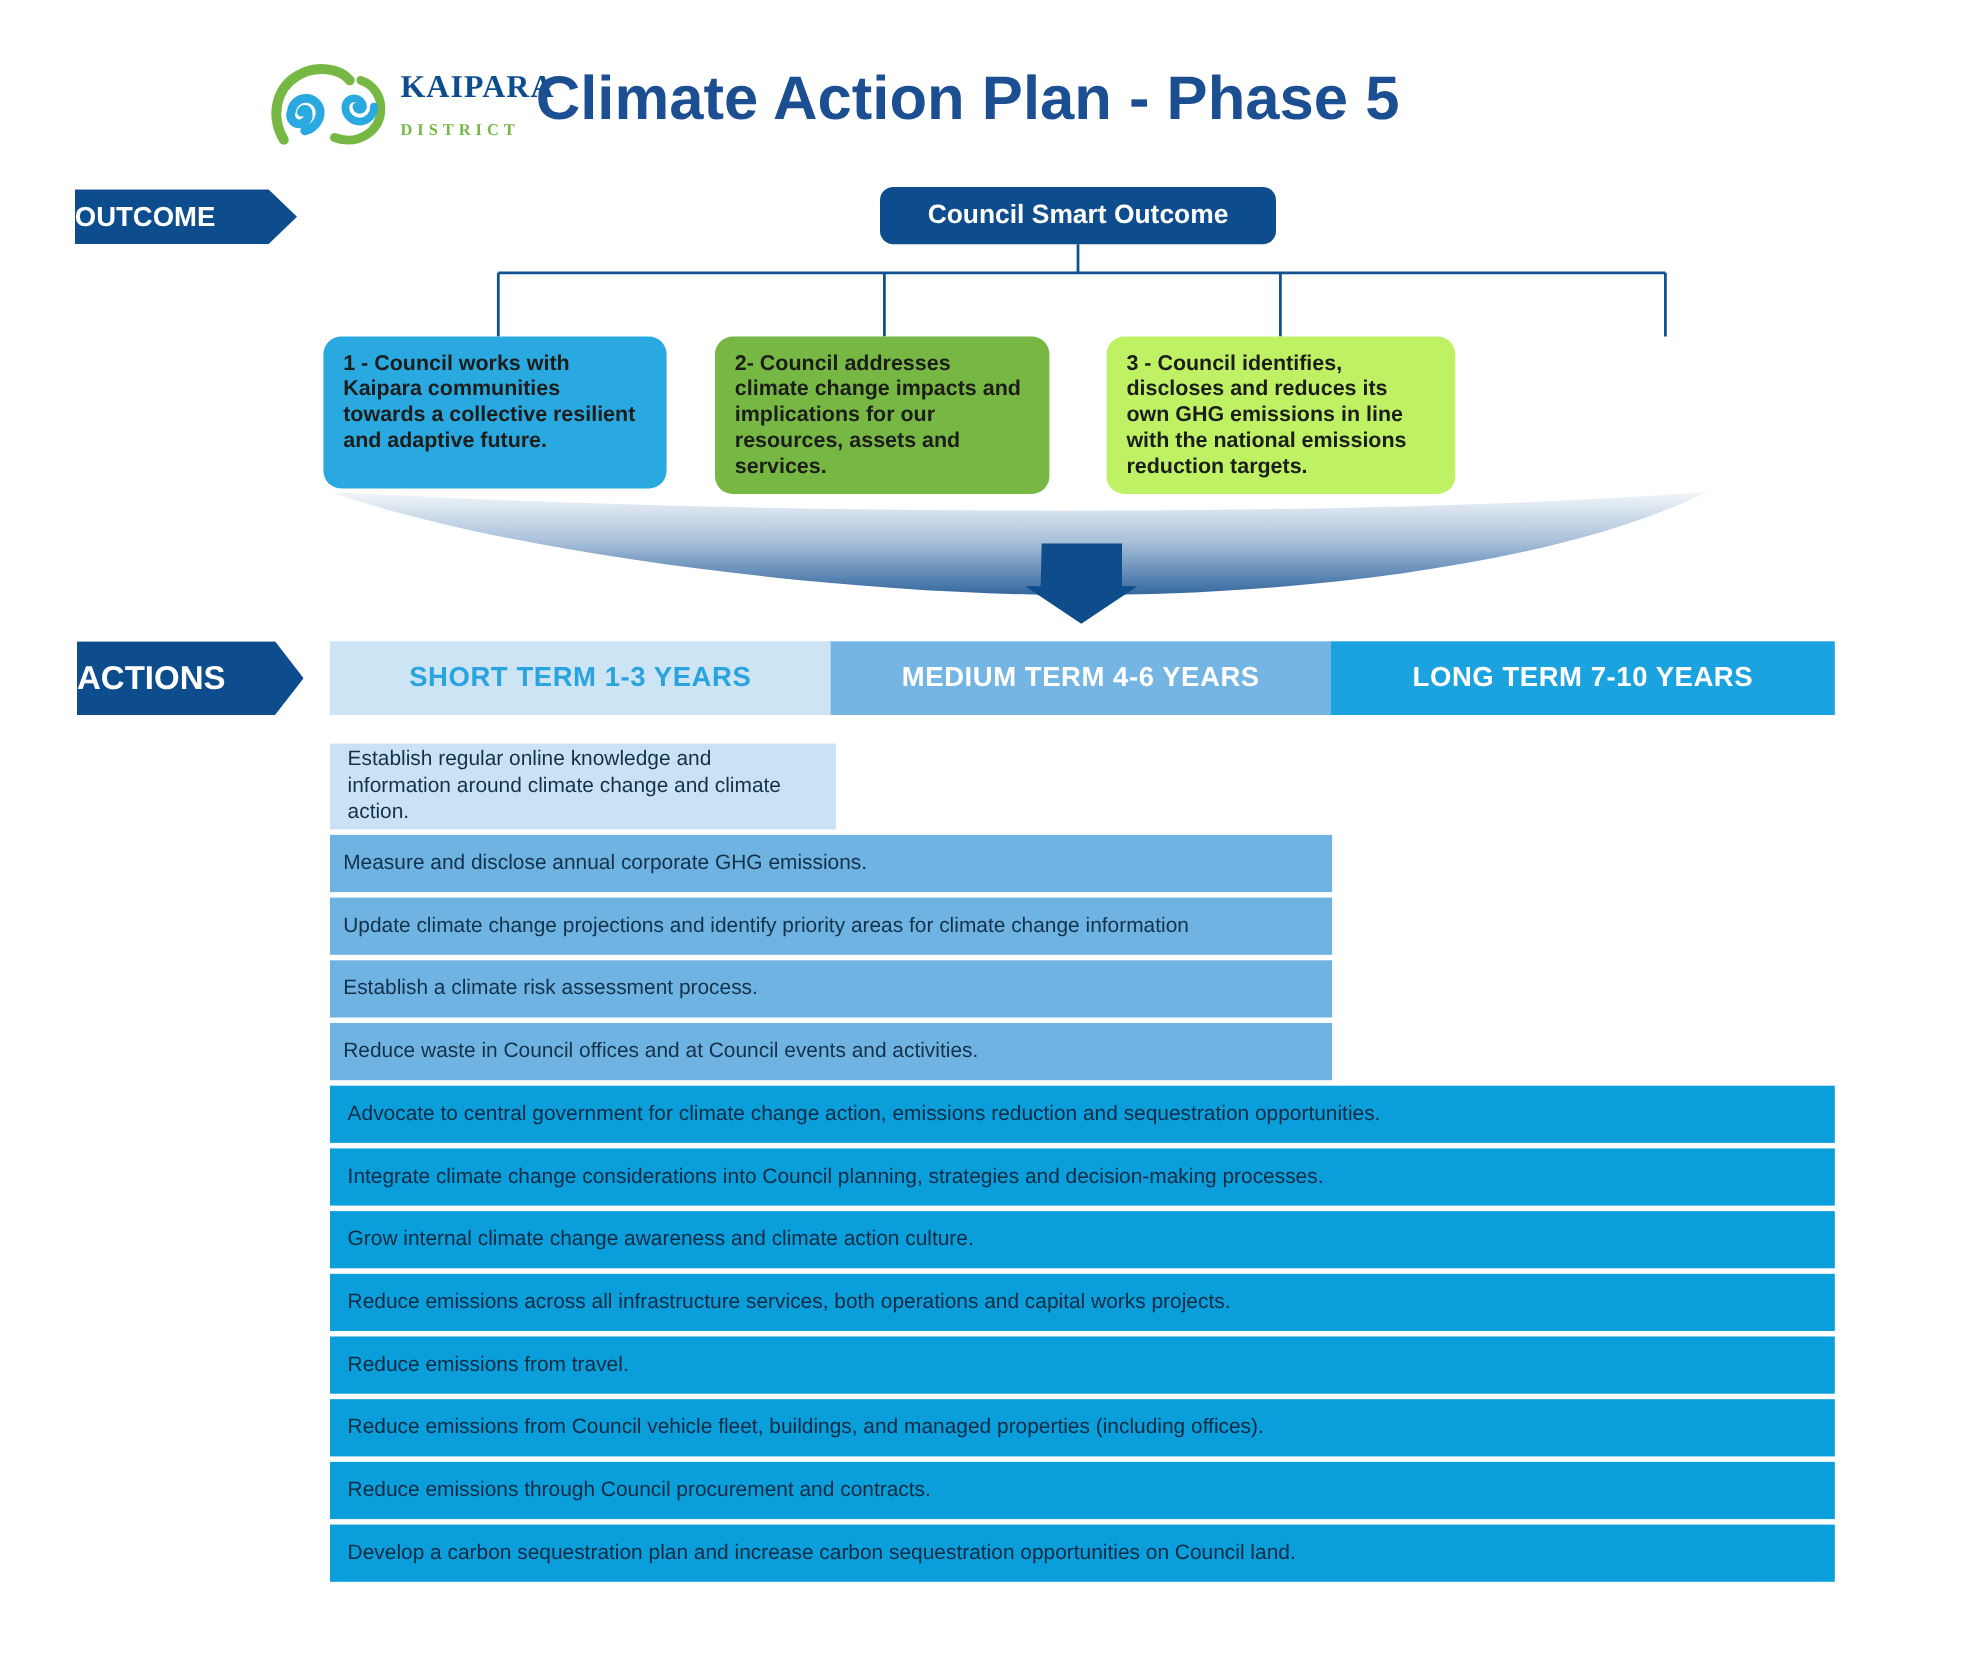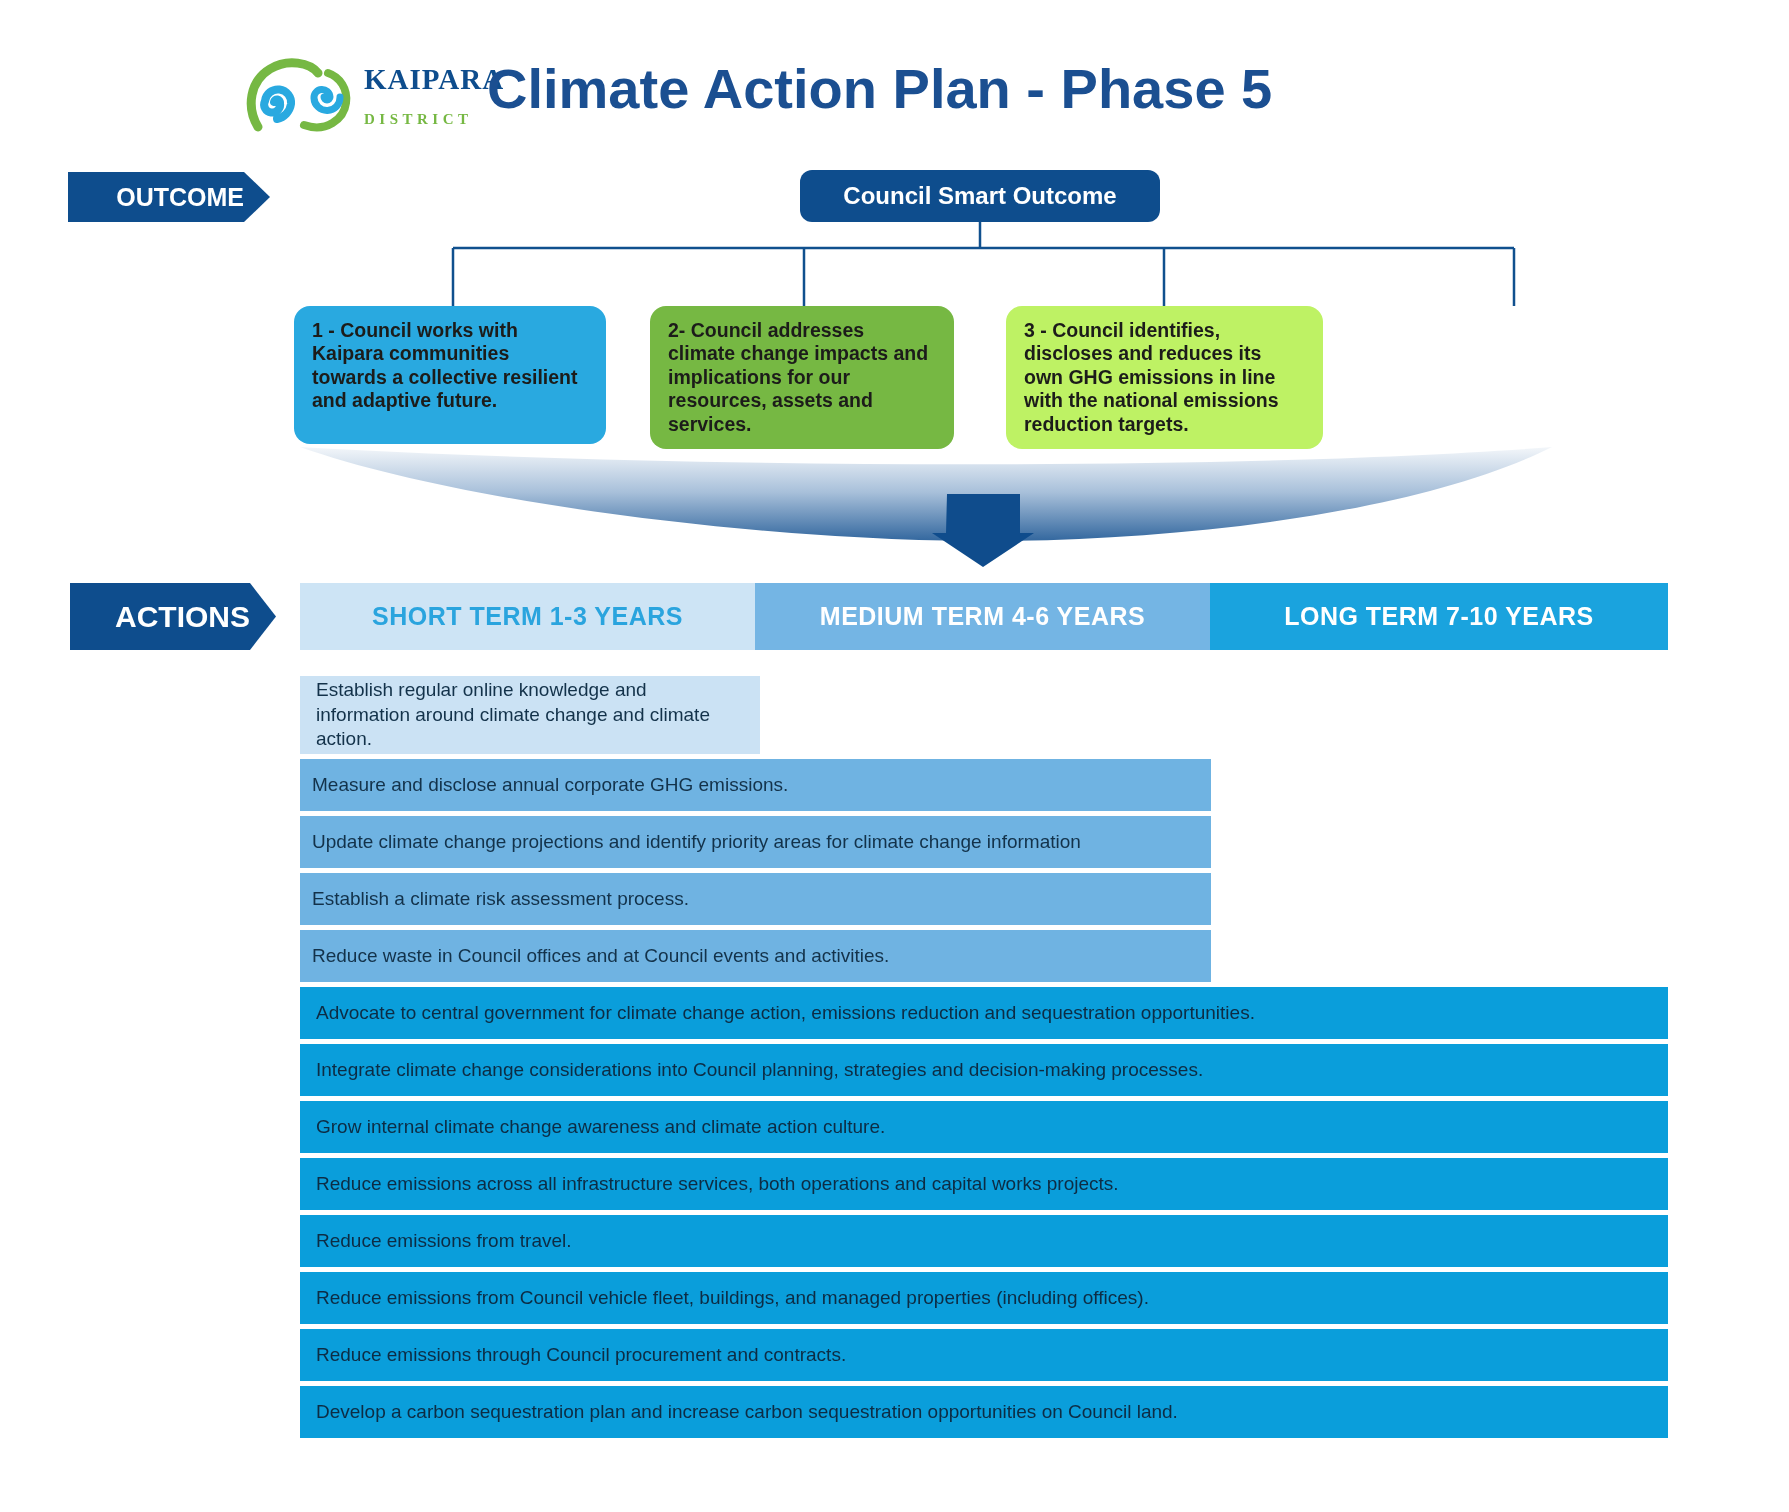--- a/index.html
+++ b/index.html
@@ -15,21 +15,21 @@
   
   .logo{position:absolute;left:244px;top:54px;display:flex;align-items:center;gap:10px;}
   .brand{display:flex;flex-direction:column;justify-content:center;gap:12px;}
   .brand-name{font-family:"Liberation Serif",serif;font-weight:bold;font-size:29px;color:#0e4d8d;letter-spacing:1px;line-height:1;}
   .brand-sub{font-family:"Liberation Serif",serif;font-weight:bold;font-size:15px;color:#76b843;letter-spacing:4.5px;line-height:1;margin-top:6px;}
   .title{position:absolute;left:487px;top:56px;margin:0;font-size:56px;font-weight:bold;color:#1b4f91;white-space:nowrap;}
 
   
   .banner{
     position:absolute;background:#0e4d8d;color:#fff;font-weight:bold;
-    display:flex;align-items:center;justify-content:flex-end;
+    display:flex;align-items:center;justify-content:flex-start;
     padding-right:26px;box-sizing:border-box;
     clip-path:polygon(0 0,calc(100% - 26px) 0,100% 50%,calc(100% - 26px) 100%,0 100%);
   }
   .outcome-banner{left:68px;top:172px;width:202px;height:50px;font-size:25px;}
   .goals-banner{left:72px;top:309px;width:202px;height:66px;font-size:28px;}
   .actions-banner{left:70px;top:583px;width:206px;height:67px;font-size:30px;}
 
   .outcome-box{
     position:absolute;left:800px;top:170px;width:360px;height:52px;
     background:#0e4d8d;border-radius:12px;color:#fff;

